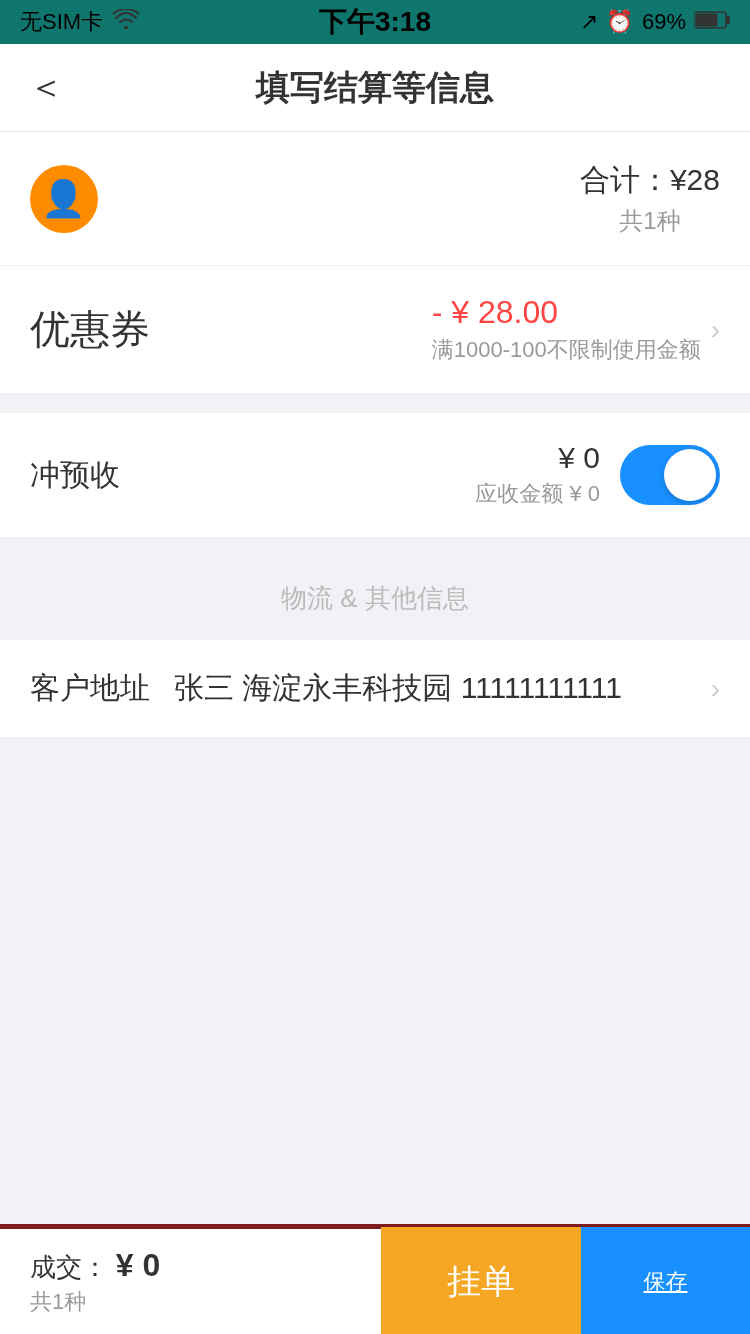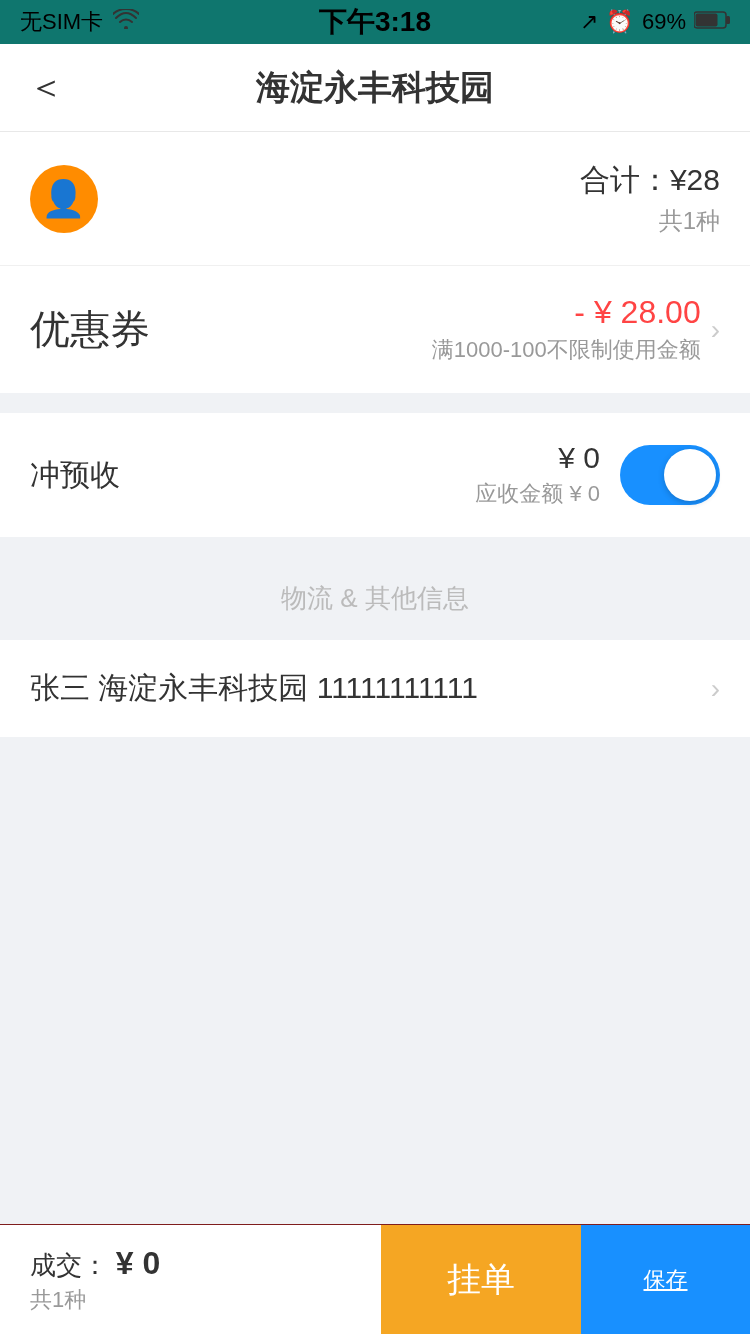--- a/index.html
+++ b/index.html
@@ -102,21 +102,21 @@
       justify-content: center;
       color: #fff;
       font-size: 36px;
     }
     .customer-name {
       font-size: 30px;
       color: #333;
       font-weight: 500;
     }
     .customer-right {
-      text-align: right;
+      text-align: center;
     }
     .total-amount {
       font-size: 30px;
       color: #333;
     }
     .total-count {
       font-size: 24px;
       color: #999;
       margin-top: 4px;
     }
@@ -133,21 +133,21 @@
     .coupon-label {
       font-size: 40px;
       color: #333;
     }
     .coupon-right {
       display: flex;
       align-items: center;
       gap: 10px;
     }
     .coupon-value-block {
-      text-align: right;
+      text-align: left;
     }
     .coupon-discount {
       font-size: 32px;
       color: #ff4444;
       font-weight: 500;
     }
     .coupon-desc {
       font-size: 22px;
       color: #999;
       margin-top: 4px;
@@ -297,21 +297,21 @@
     
     .bottom-bar {
       position: fixed;
       bottom: 0;
       left: 0;
       width: 750px;
       height: 110px;
       background: #fff;
       display: flex;
       align-items: center;
-      border-top: 1px solid #7f1d1d;
+      border-top: 5px solid #7f1d1d;
     }
     .bottom-left {
       flex: 1;
       padding: 0 30px;
     }
     .bottom-deal-label {
       font-size: 26px;
       color: #333;
     }
     .bottom-deal-amount {
@@ -377,21 +377,21 @@
         <rect x="0" y="1" width="32" height="16" rx="3" stroke="#333" stroke-width="1.5" fill="none"></rect>
         <rect x="32" y="5" width="4" height="8" rx="1.5" fill="#333"></rect>
         <rect x="1.5" y="2.5" width="22" height="13" rx="2" fill="#333"></rect>
       </svg>
     </span>
   </div>
 </div>
 
 <div class="nav-bar">
   <span class="nav-back">＜</span>
-  <span class="nav-title">海淀永丰科技园</span>
+  <span class="nav-title">填写结算等信息</span>
 </div>
 
 <div class="content">
 
   <div class="section">
     <div class="customer-row">
       <div class="customer-left">
         <div class="customer-avatar">
           <span>👤</span>
         </div>
@@ -431,20 +431,21 @@
     </div>
   </div>
 
 
   <div class="logistics-divider">
     <span class="logistics-text">物流 &amp; 其他信息</span>
   </div>
 
   <div class="section">
     <div class="address-row">
+      <span class="address-label">客户地址</span>
       <span class="address-value">张三 海淀永丰科技园 11111111111</span>
       <span class="address-chevron">›</span>
     </div>
   </div>
 
 </div>
 
 <div class="bottom-bar">
   <div class="bottom-left">
     <div>

